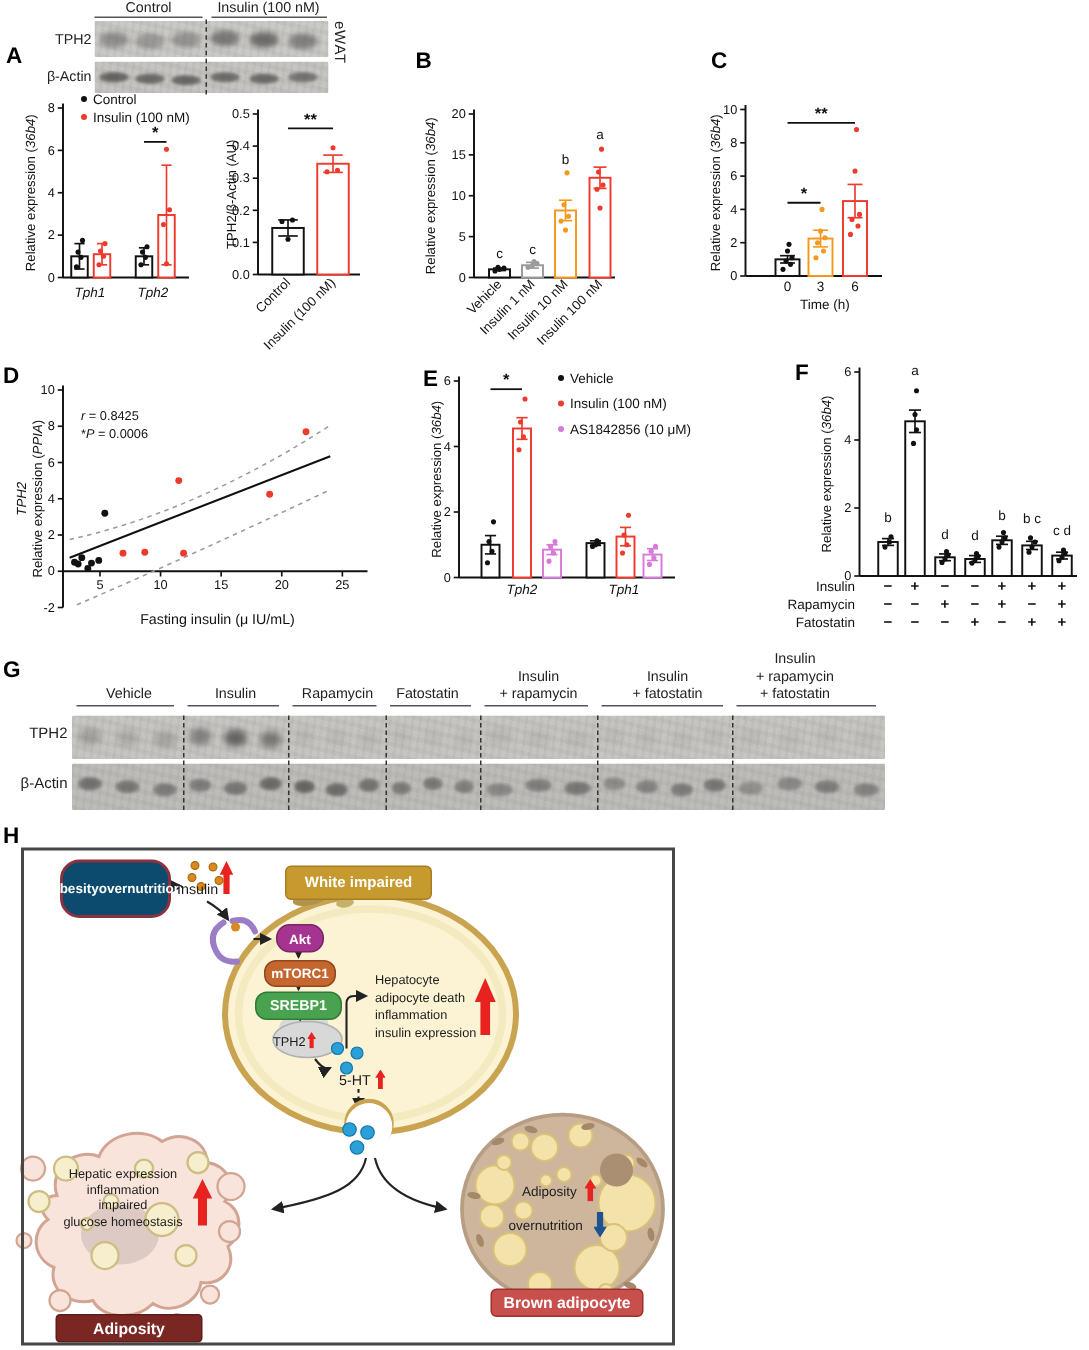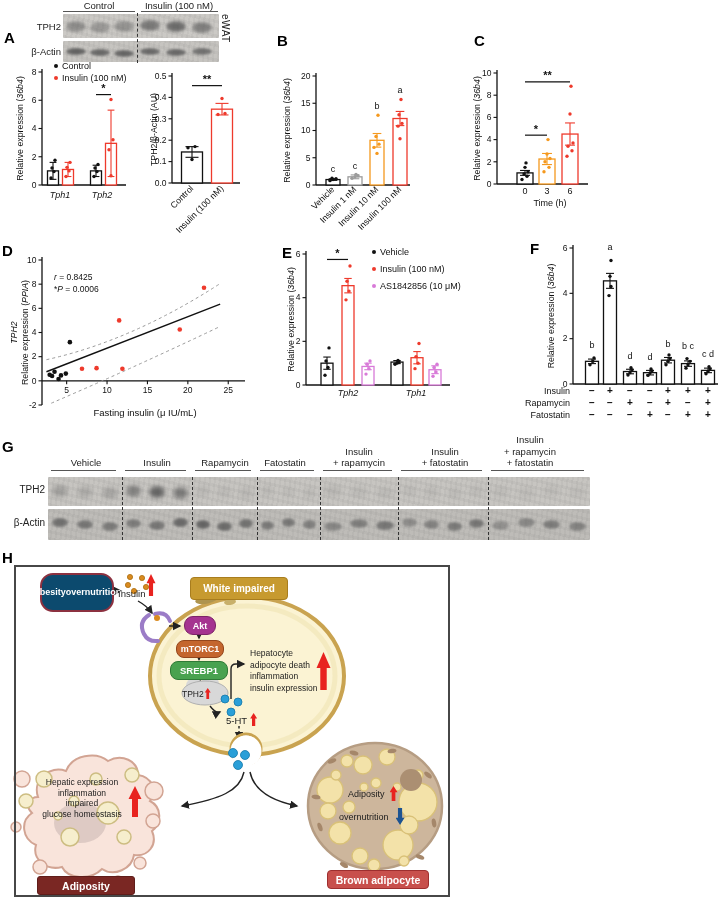--- a/index.html
+++ b/index.html
@@ -298,21 +298,21 @@
   <div class="htext" style="left:348px;top:786px;font-size:9px;display:flex;align-items:center;gap:5px">
     <span>Adiposity</span>
     <span class="arr-up" style="display: inline-block; width: 8px; height: 15px; background-color: rgb(232, 35, 31);"></span>
   </div>
   <div class="htext" style="left:339px;top:808px;font-size:9px;display:flex;align-items:center;gap:7px">
     <span>overnutrition</span>
     <span class="arr-dn" style="display: inline-block; width: 9px; height: 17px; background-color: rgb(29, 83, 145);"></span>
   </div>
 
   <div class="hbox" style="left: 37px; top: 876px; width: 96px; height: 17px; border-radius: 3px; font-size: 10.5px; border: 1.5px solid rgb(95, 29, 26); background-color: rgb(122, 39, 35);">Adiposity</div>
-  <div class="hbox" style="left: 327px; top: 859px; width: 100px; height: 17px; border-radius: 4px; font-size: 10.5px; border: 1.5px solid rgb(158, 47, 47); background-color: rgb(200, 80, 76); margin-top: 11px;">Brown adipocyte</div>
+  <div class="hbox" style="left: 327px; top: 859px; width: 100px; height: 17px; border-radius: 4px; font-size: 10.5px; border: 1.5px solid rgb(158, 47, 47); background-color: rgb(200, 80, 76);">Brown adipocyte</div>
 
 <svg width="150" height="152" class="chart" style="left: 14px; top: 58px; overflow: visible;">
       <line x1="28" y1="11" x2="28" y2="127" stroke="#111" stroke-width="1.3"></line>
       <line x1="28" y1="127" x2="112" y2="127" stroke="#111" stroke-width="1.3"></line>
       <line x1="24.5" y1="127" x2="28" y2="127" stroke="#111" stroke-width="1.1"></line>
       <text x="22.5" y="129.8" font-size="8.5" text-anchor="end" fill="#111" font-family="&quot;Liberation Sans&quot;,sans-serif"><tspan>0</tspan></text>
       <line x1="24.5" y1="98.75" x2="28" y2="98.75" stroke="#111" stroke-width="1.1"></line>
       <text x="22.5" y="101.55" font-size="8.5" text-anchor="end" fill="#111" font-family="&quot;Liberation Sans&quot;,sans-serif"><tspan>2</tspan></text>
       <line x1="24.5" y1="70.5" x2="28" y2="70.5" stroke="#111" stroke-width="1.1"></line>
       <text x="22.5" y="73.3" font-size="8.5" text-anchor="end" fill="#111" font-family="&quot;Liberation Sans&quot;,sans-serif"><tspan>4</tspan></text>

